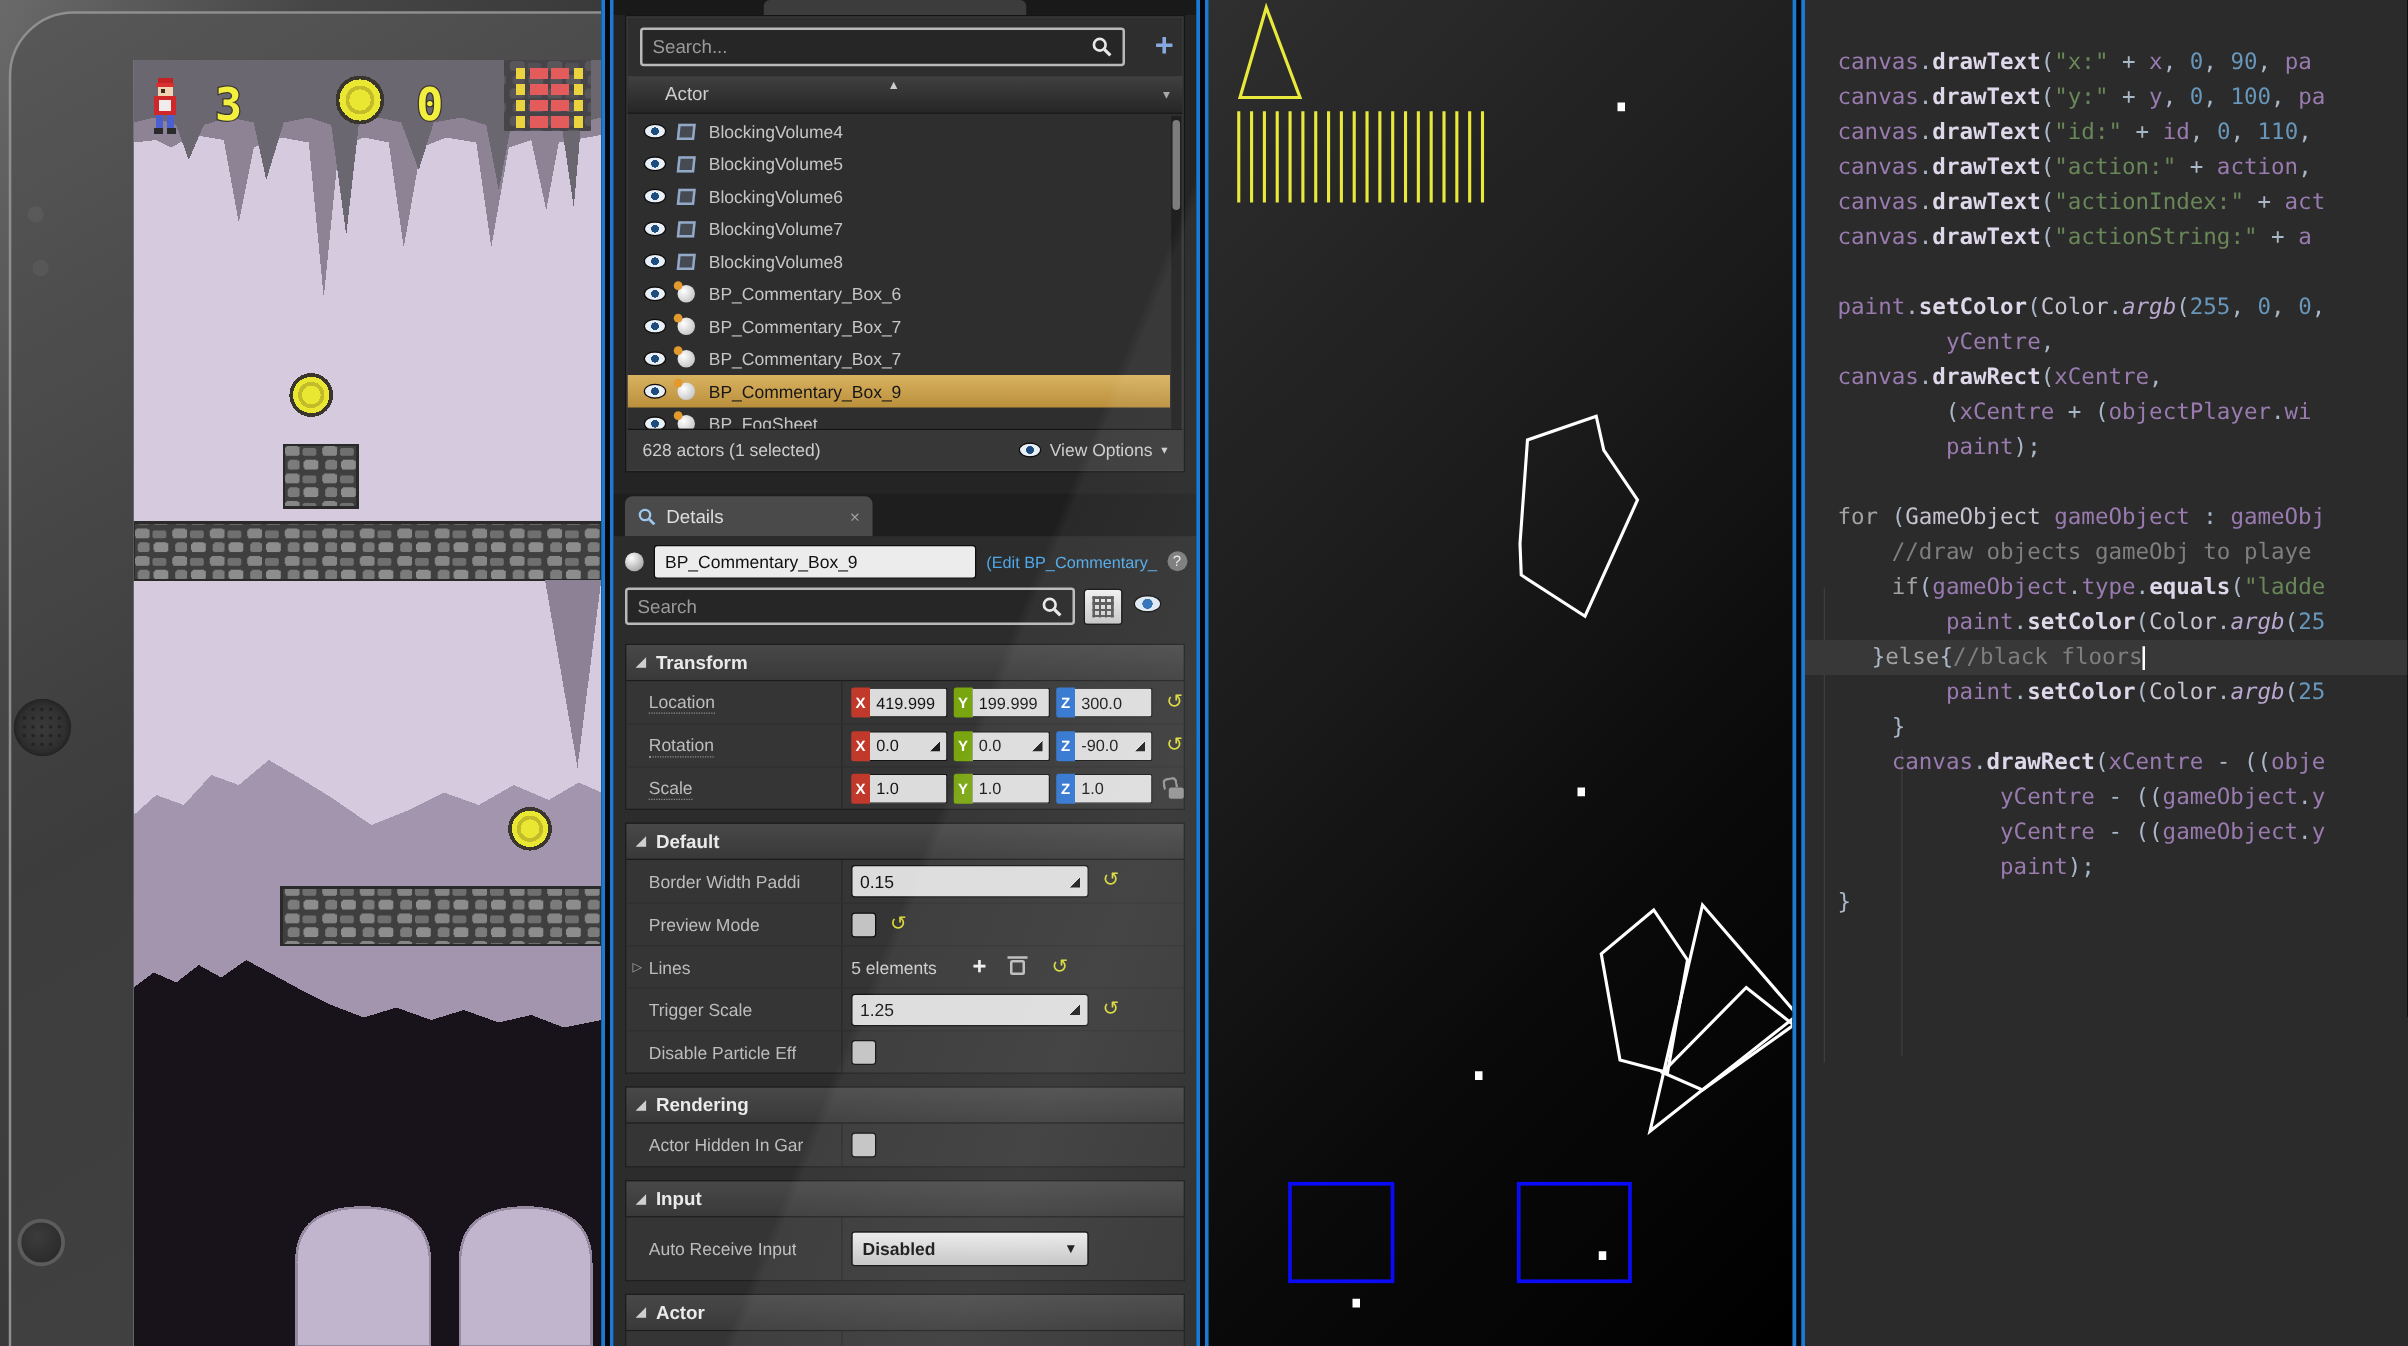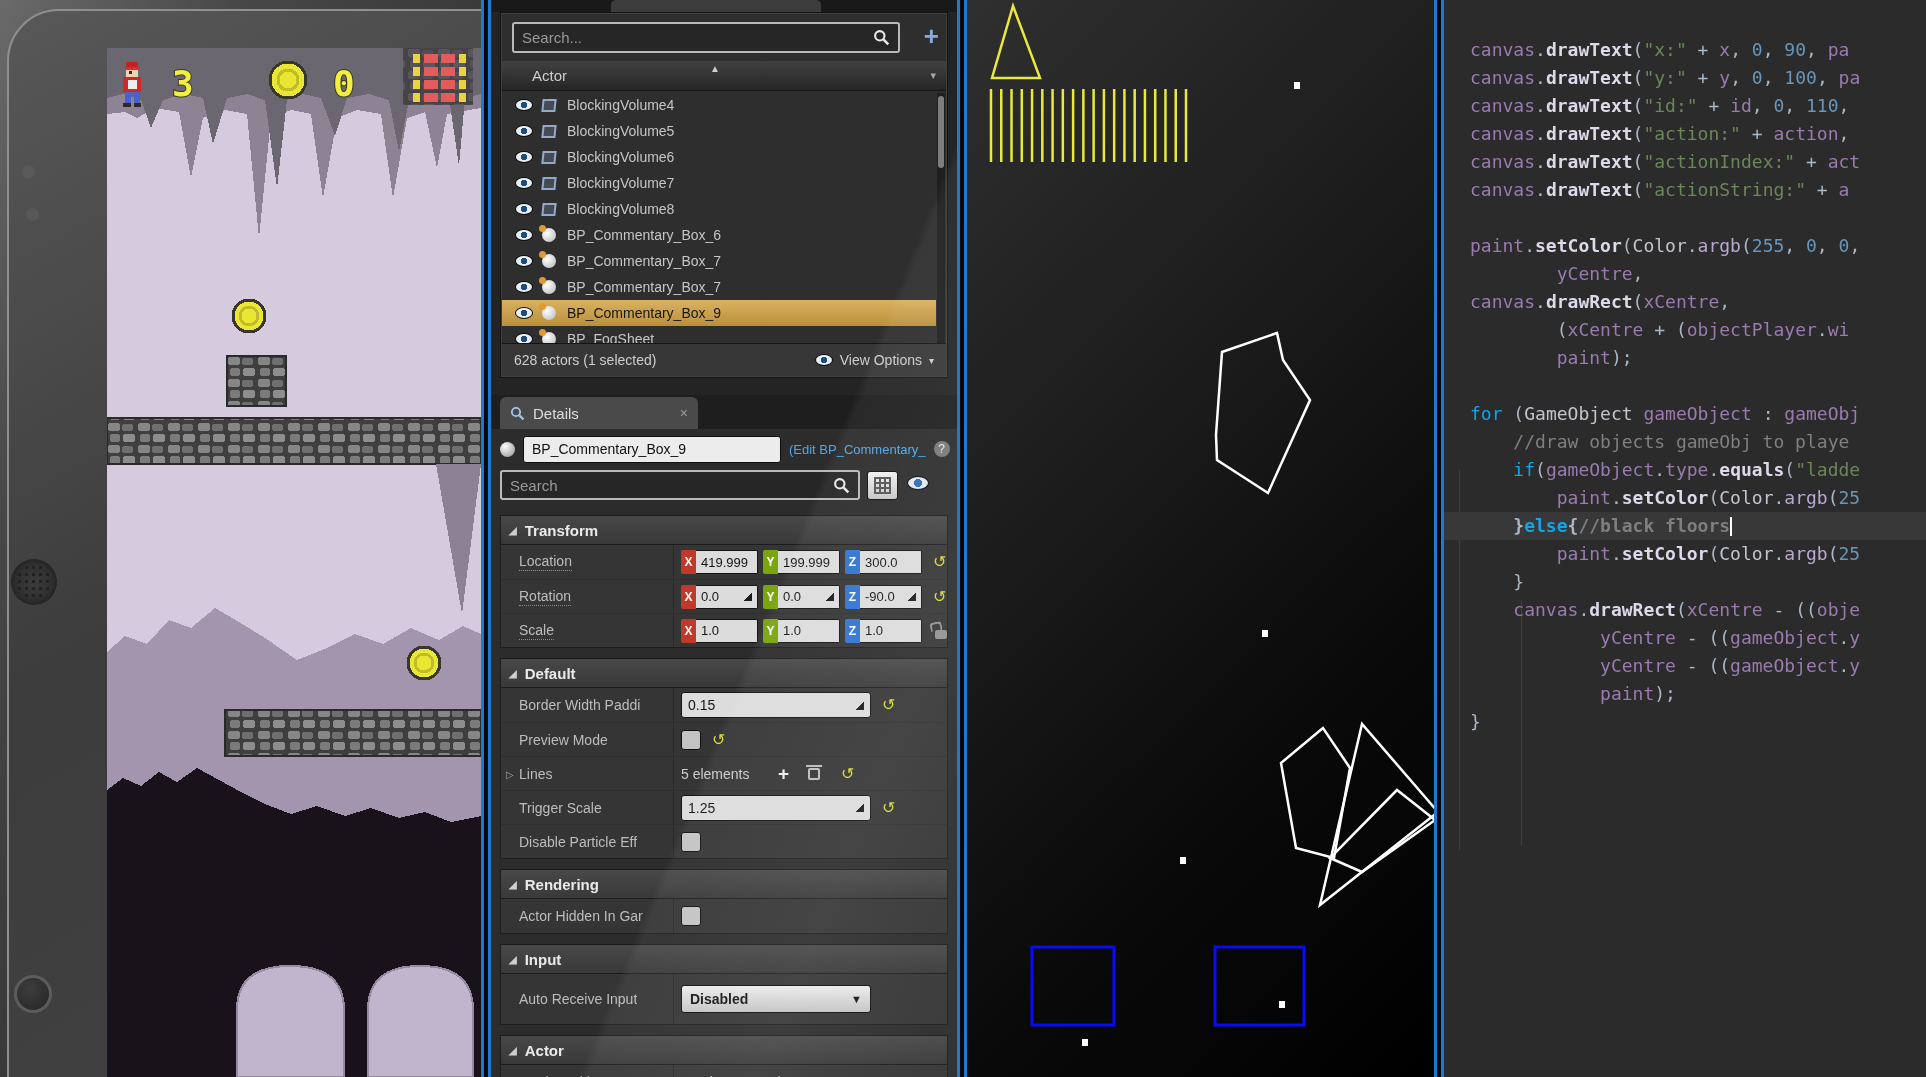--- a/index.html
+++ b/index.html
@@ -138,25 +138,25 @@
 
   
   #panel-canvas { position:absolute; left:967px; top:0; width:467px; height:1077px;
      background:linear-gradient(135deg,#2f2f2f 0%,#1c1c1c 38%,#0a0a0a 68%,#000 100%); }
 
   
   #panel-code { position:absolute; left:1444px; top:0; width:482px; height:1077px; background:#2b2b2b;
                 font-family:"DejaVu Sans Mono", monospace; font-size:18px; overflow:hidden; }
   #code-lines { position:absolute; left:26px; right:0; top:36px; }
   .cline { height:28px; line-height:28px; white-space:pre; }
-  .cline.hl { background:#383838; margin-left:-26px; padding-left:26px;font-weight:bold; }
-  .c-pl { color:#a9b7c6; } .c-cm { color:#7f7f7f; } .c-kw { color:#0ea5e9; }
+  .cline.hl { background:#383838; margin-left:-26px; padding-left:10px; }
+  .c-pl { color:#a9b7c6; } .c-cm { color:#7f7f7f; } .c-kw { color:#a3a3a3; }
   .c-st { color:#6a8759; } .c-nm { color:#6897bb; } .c-id { color:#9a7bb0; }
   .c-fn { color:#ded8ea; font-weight:bold; } .c-cl { color:#c7c2cf; }
-  .c-it { color:#b9a8d0; }
+  .c-it { color:#b9a8d0; font-style:italic; }
   .c-sq { text-decoration:underline wavy #a8a800; text-decoration-thickness:1px; text-underline-offset:3px; }
   .caret { display:inline-block; width:2px; height:19px; background:#ffffff; vertical-align:text-bottom; }
   .guide { position:absolute; width:1px; background:#3e3e3e; }
 </style>
 </head>
 <body>
 
 <div id="stage">
 
   <div id="panel-game">

